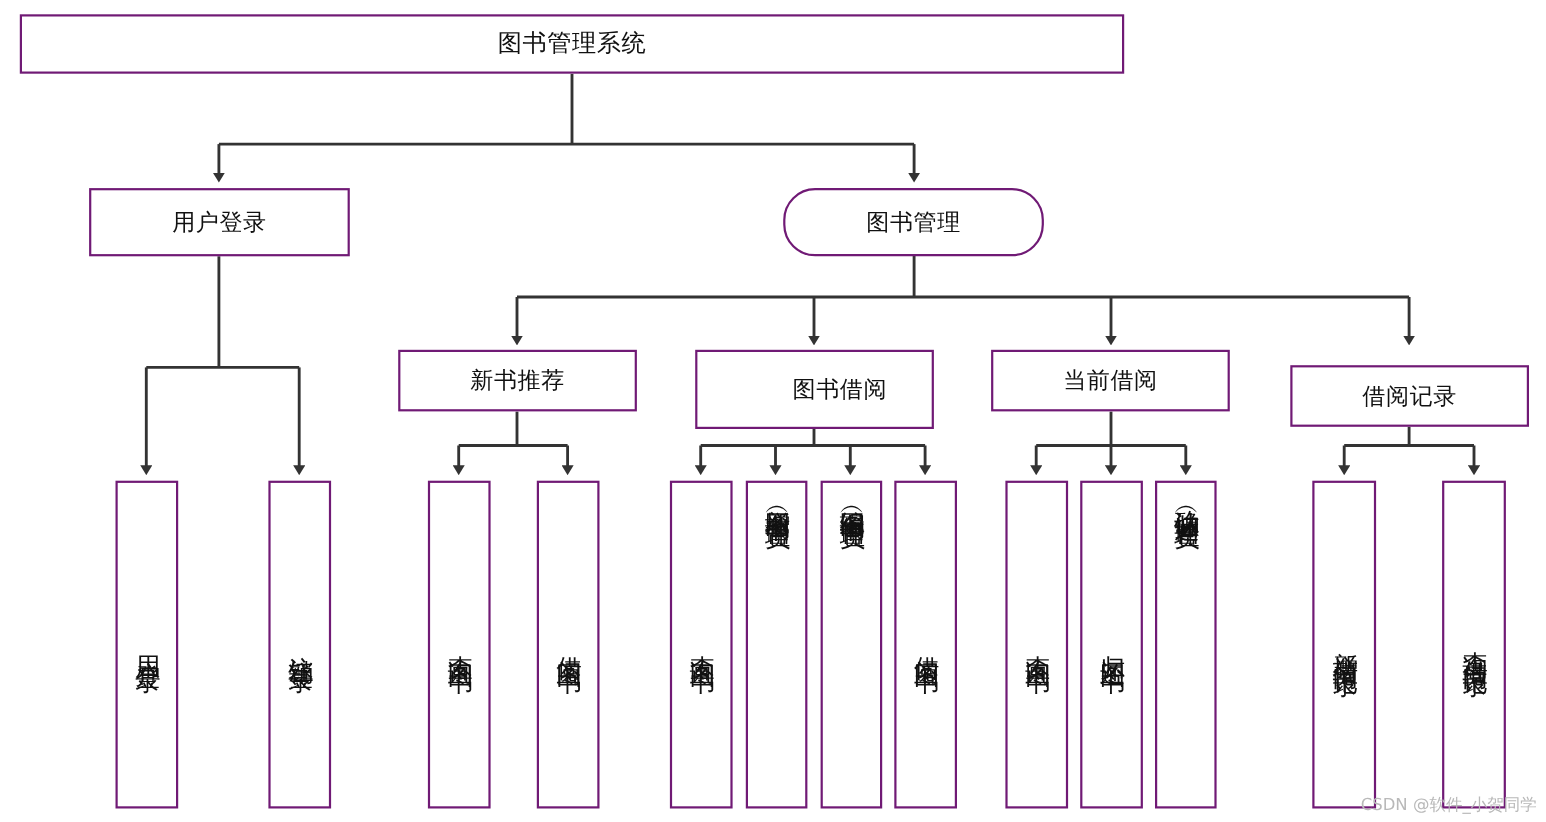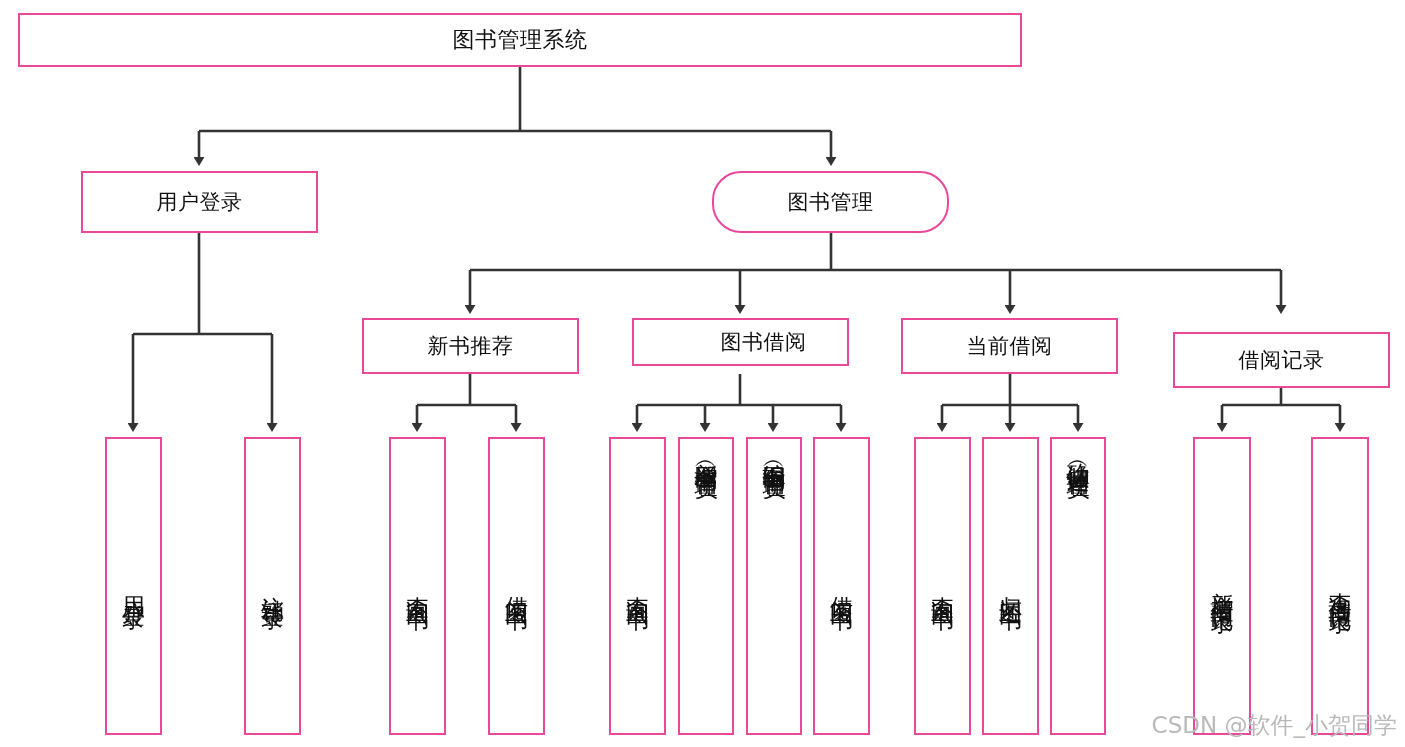--- a/index.html
+++ b/index.html
@@ -23,21 +23,21 @@
     position: absolute;
     left: 0;
     top: 0;
     width: 1405px;
     height: 747px;
     pointer-events: none;
   }
   .node {
     position: absolute;
     box-sizing: border-box;
-    border: 2px solid #ec4899;
+    border: 2px solid #701a75;
     background: #ffffff;
     display: flex;
     align-items: center;
     justify-content: center;
     text-align: center;
     color: #111111;
     z-index: 2;
   }
   .node .label {
     display: block;
@@ -69,21 +69,21 @@
   .node.vert.tall-label {
     align-items: flex-start;
   }
   .node.vert.tall-label .label {
     letter-spacing: 2px;
   }
   #watermark {
     position: absolute;
     right: 8px;
     bottom: 6px;
-    font-size: 23px;
+    font-size: 15px;
     color: #b9b9b9;
     z-index: 5;
     white-space: nowrap;
     user-select: none;
   }
 </style>
 </head>
 <body>
 
 <div id="canvas">
@@ -145,21 +145,21 @@
   <div class="node horiz" style="left:81px; top:171px; width:237px; height:62px;">
     <span class="label">用户登录</span>
   </div>
   <div class="node horiz" style="left:712px; top:171px; width:237px; height:62px;border-radius:29px;">
     <span class="label">图书管理</span>
   </div>
 
   <div class="node horiz" style="left:362px; top:318px; width:217px; height:56px;text-align:right;">
     <span class="label">新书推荐</span>
   </div>
-  <div class="node horiz" style="left:632px; top:318px; width:217px; height:48px;padding-left:46px;">
+  <div class="node horiz" style="left:632px; top:318px; width:217px; height:72px;padding-left:46px;">
     <span class="label">图书借阅</span>
   </div>
   <div class="node horiz" style="left:901px; top:318px; width:217px; height:56px;">
     <span class="label">当前借阅</span>
   </div>
   <div class="node horiz" style="left:1173px; top:332px; width:217px; height:56px;">
     <span class="label">借阅记录</span>
   </div>
 
   <div class="node vert" style="left:105px; top:437px; width:57px; height:298px;">

